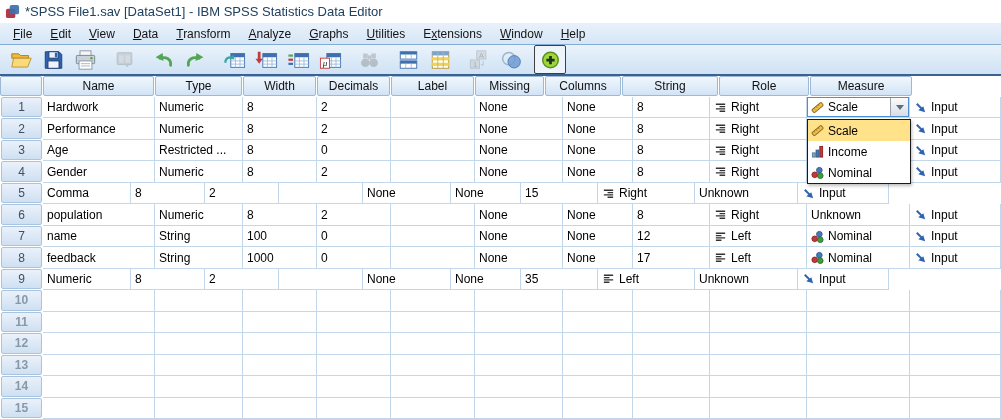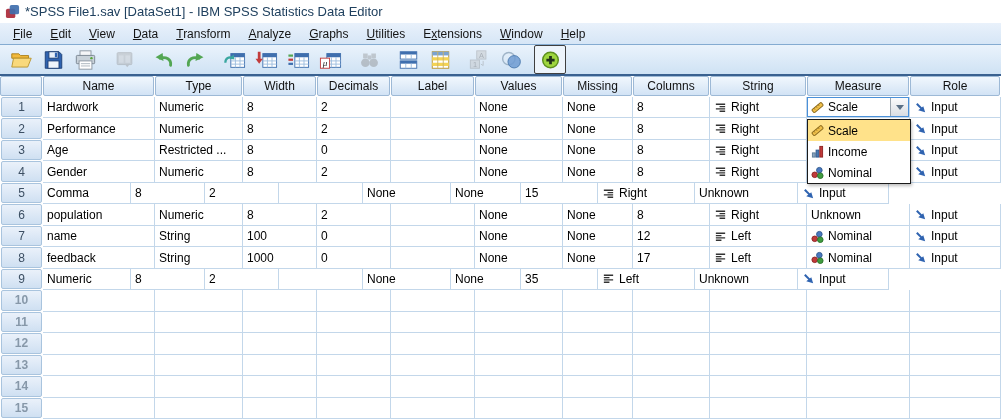--- a/index.html
+++ b/index.html
@@ -255,26 +255,25 @@
       </div>
     </div>
   <div class="grid" id="grid">
       <div class="hdr-row">
         <div class="corner" style="width: 42px;"></div>
         <div class="hdr-cell" style="width: 111px;">Name</div>
         <div class="hdr-cell" style="width: 87px;">Type</div>
         <div class="hdr-cell" style="width: 73px;">Width</div>
         <div class="hdr-cell" style="width: 73px;">Decimals</div>
         <div class="hdr-cell" style="width: 83px;">Label</div>
-        <div class="hdr-cell" style="width: 87px;">Values</div>
         <div class="hdr-cell" style="width: 69px;">Missing</div>
         <div class="hdr-cell" style="width: 76px;">Columns</div>
         <div class="hdr-cell" style="width: 96px;">String</div>
+        <div class="hdr-cell" style="width: 90px;">Role</div>
         <div class="hdr-cell" style="width: 102px;">Measure</div>
-        <div class="hdr-cell" style="width: 90px;">Role</div>
       </div>
       <div class="rows">
         <div class="row">
           <div class="rowhdr">1</div>
           <div class="cell" style="width: 112px;">Hardwork</div>
           <div class="cell" style="width: 88px;">Numeric</div>
           <div class="cell" style="width: 74px;">8</div>
           <div class="cell" style="width: 74px;">2</div>
           <div class="cell" style="width: 84px;"></div>
           <div class="cell" style="width: 88px;">None</div>

